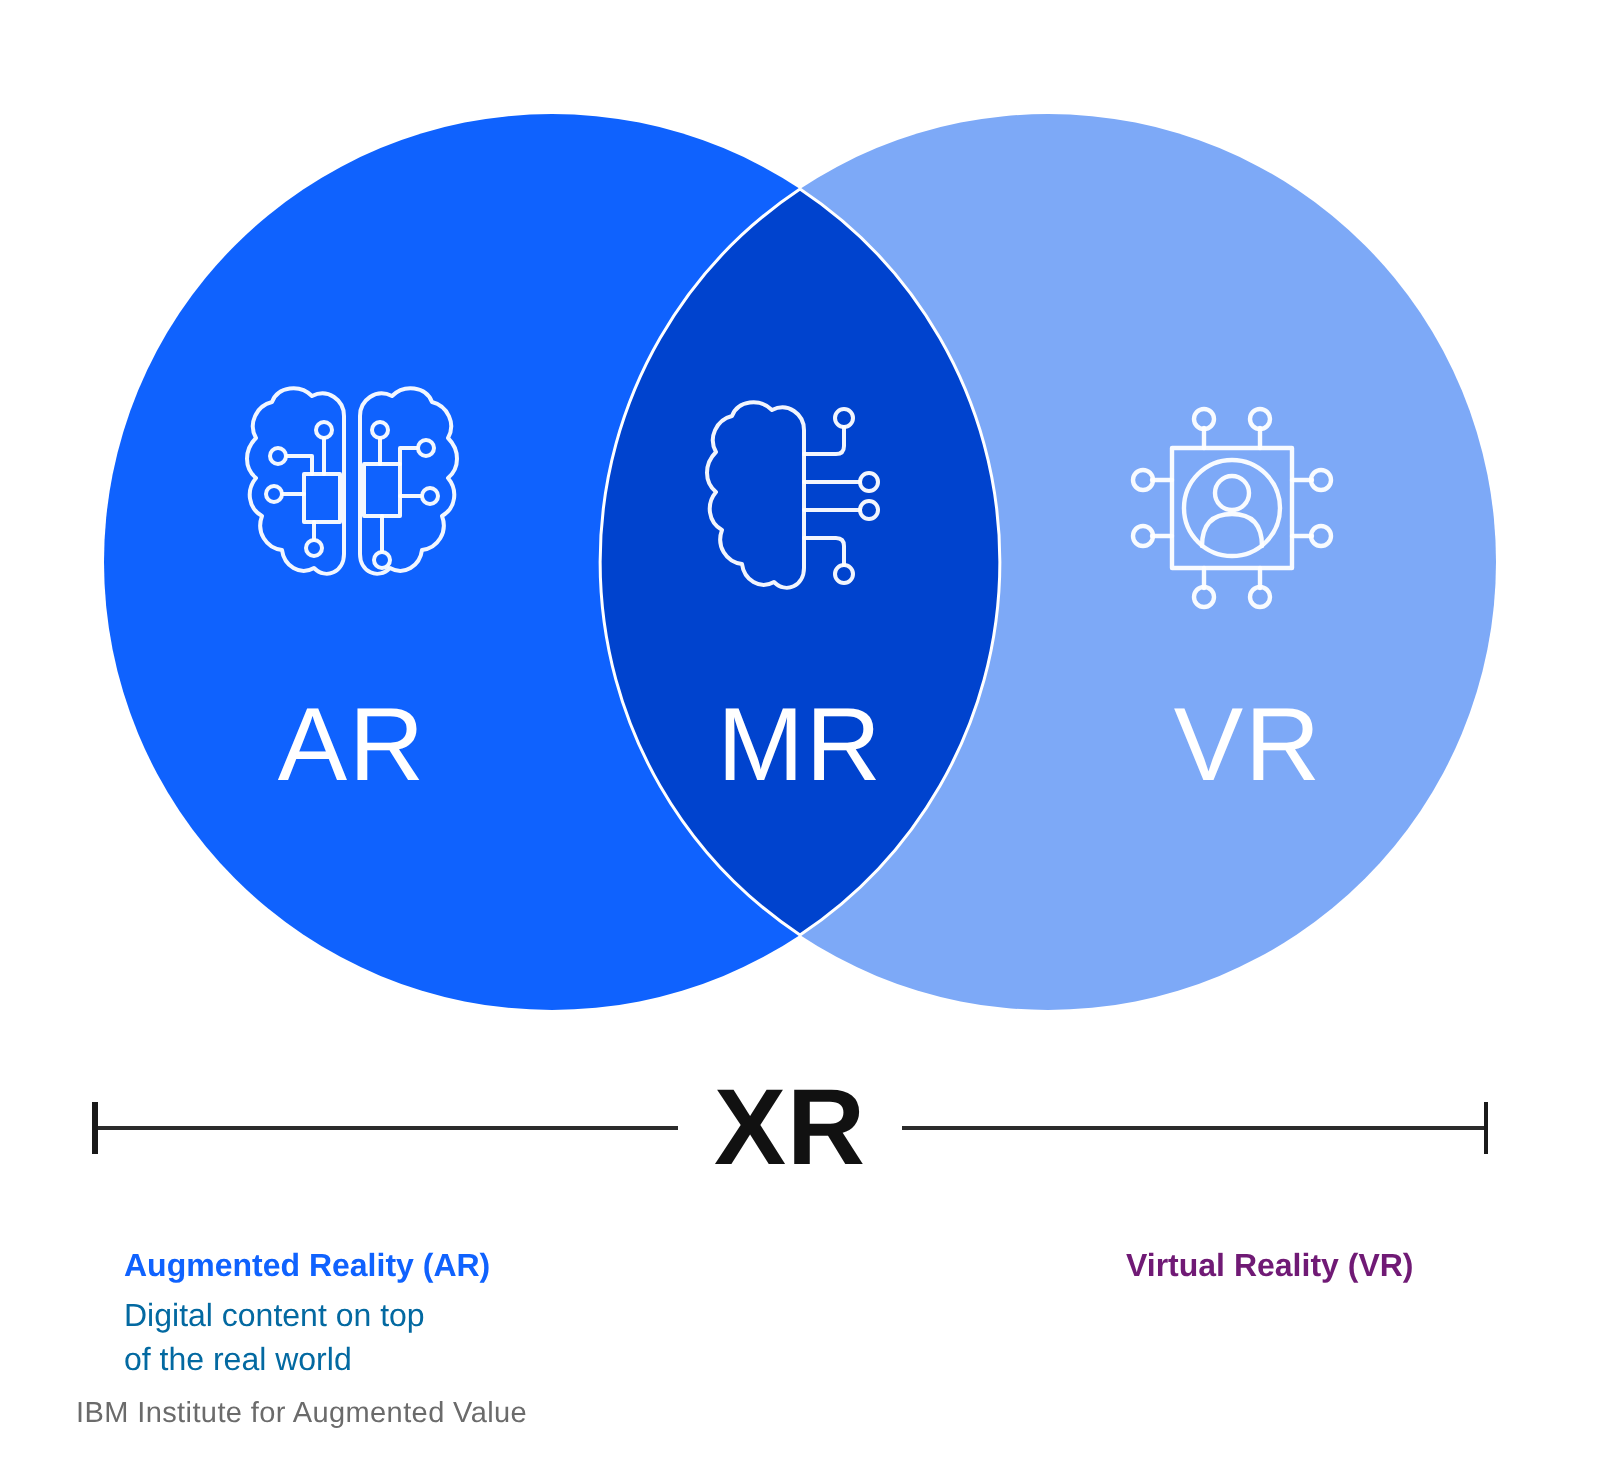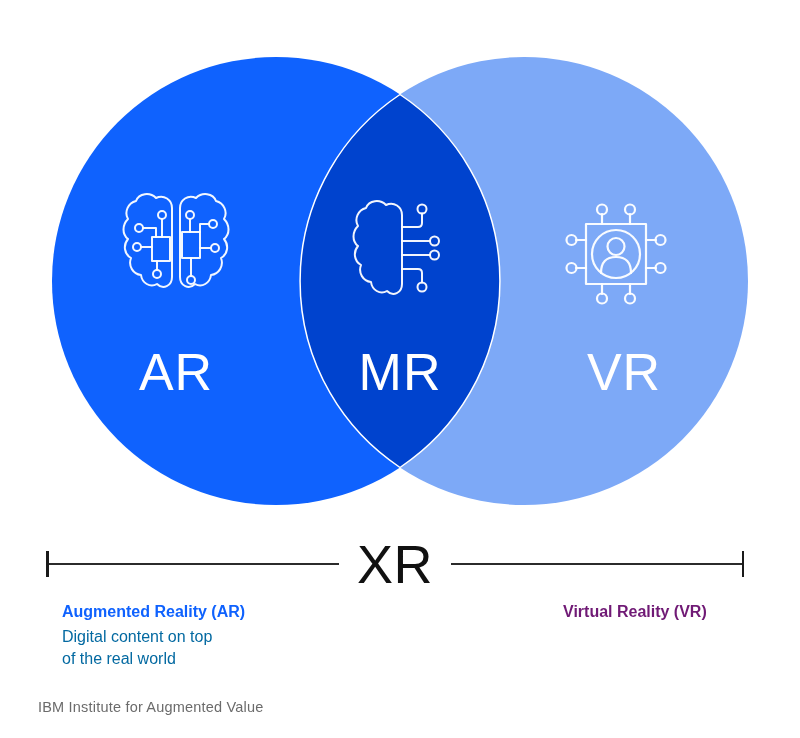--- a/index.html
+++ b/index.html
@@ -13,25 +13,25 @@
   .icon{fill:none;stroke:rgba(255,255,255,0.95);stroke-width:2;stroke-linecap:round;stroke-linejoin:round;}
   .icon-thick{stroke-width:2.2;}
 
   .xr-bracket{
     position:absolute;left:46px;top:539px;width:698px;height:50px;
     display:flex;align-items:center;
   }
   .tick{width:2.5px;height:26px;background:#1a1a1a;flex:0 0 auto;}
   .bracket-line{flex:1 1 auto;height:2px;background:#2b2b2b;}
   .xr-label{
-    flex:0 0 auto;margin:0 18px;font-size:54px;line-height:50px;font-weight:400;
+    flex:0 0 auto;margin:0 18px;font-size:54px;line-height:50px;font-weight:700;
     color:#111111;letter-spacing:0.5px;
   }
 
-  .legend-col{position:absolute;top:601px;}
+  .legend-col{position:absolute;top:623px;}
   .legend-col .title{font-size:16px;font-weight:bold;margin:0 0 3px 0;line-height:22px;}
   .legend-col .desc{font-size:16px;line-height:22px;color:#0369a1;white-space:pre-line;}
   .c-ar{color:#0f62fe;}
   .c-mr{color:#0043ce;}
   .c-vr{color:#701a75;}
   .col-1{left:62px;width:270px;}
   .col-2{left:333px;width:230px;}
   .col-3{left:563px;width:210px;}
 
   .footer{

